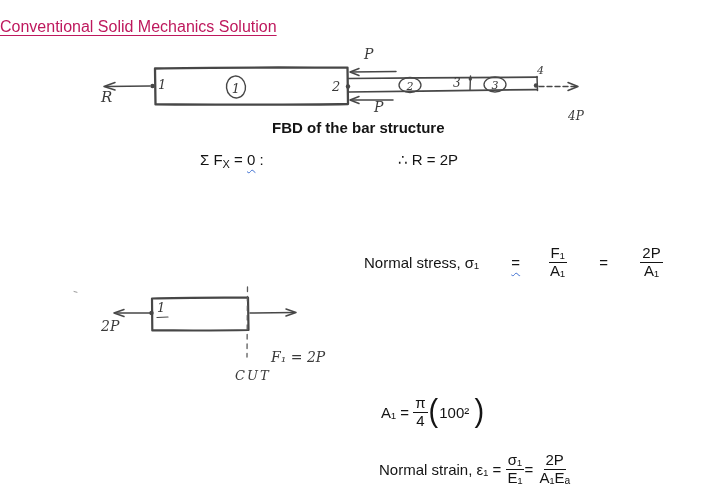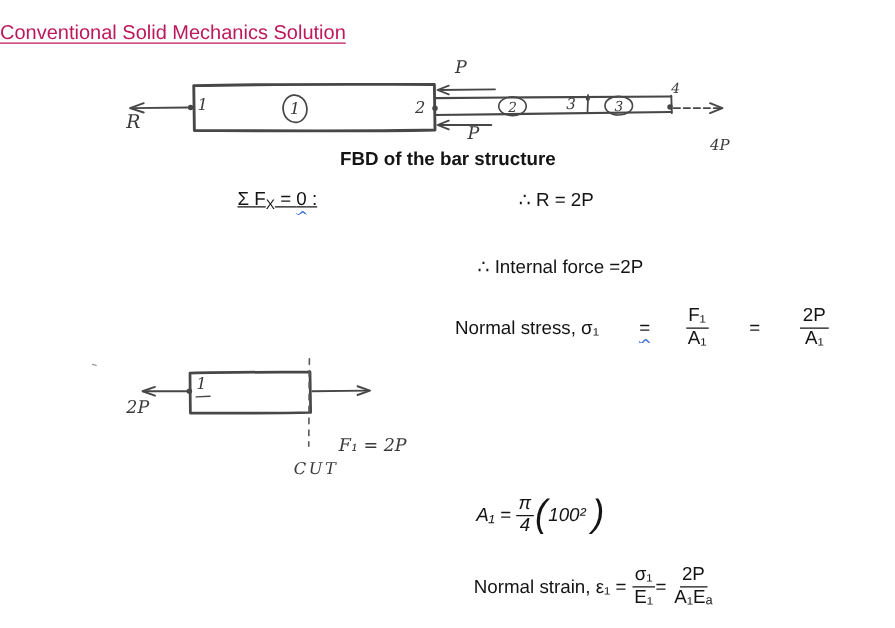--- a/index.html
+++ b/index.html
@@ -79,35 +79,34 @@
   <span class="hand" style="left:158px;top:77px;font-size:13px;">1</span>
   <span class="hand" style="left:332px;top:79px;font-size:13px;">2</span>
   <span class="hand" style="left:453px;top:76px;font-size:12px;">3</span>
   <span class="hand" style="left:537px;top:64px;font-size:11px;">4</span>
   <span class="hand ctr" style="left:236px;top:88px;font-size:13px;">1</span>
   <span class="hand ctr" style="left:410px;top:86px;font-size:11px;">2</span>
   <span class="hand ctr" style="left:495px;top:85px;font-size:11px;">3</span>
 
   <div class="typed" style="left:272px;top:119px;font-weight:bold;">FBD of the bar structure</div>
 
-  <div class="typed" style="left:190px;top:151px;text-decoration:underline;"><span>Σ F</span><span class="subx">X</span><span> = </span><span class="wavy">0</span><span> :</span></div>
-  <div class="typed" style="left:415px;top:151px;">∴ R = 2P</div>
+  <div class="typed" style="left:200px;top:151px;"><span>Σ F</span><span class="subx">X</span><span> = </span><span class="wavy">0</span><span> :</span></div>
+  <div class="typed" style="left:398px;top:151px;">∴ R = 2P</div>
 
-  <div class="typed" style="left:382px;top:204px;">∴ Internal force =2P</div>
 
   <span class="hand" style="left:157px;top:300px;font-size:13px;">1</span>
   <span class="hand" style="left:101px;top:318px;font-size:14px;">2P</span>
   <span class="hand" style="left:271px;top:318px;font-size:14px;margin-top:31px;">F₁ = 2P</span>
   <span class="hand" style="left:235px;top:356px;font-size:13px;letter-spacing:2px;margin-top:12px;">CUT</span>
 
   <div class="eqrow" style="left:364px;top:242px;height:40px;gap:28px;">
     <span>Normal stress, σ₁ </span><span class="wavy">=</span><span class="frac"><span class="num">F₁</span><span class="den">A₁</span></span><span> = </span><span class="frac"><span class="num">2P</span><span class="den">A₁</span></span>
   </div>
 
-  <div class="eqrow" style="left:381px;top:392px;height:40px;font-style:italic;">
+  <div class="eqrow" style="left:381px;top:392px;height:40px;">
     <span>A₁ = </span><span class="frac"><span class="num">π</span><span class="den">4</span></span><span class="paren">(</span><span>100² </span><span class="paren">)</span>
   </div>
 
   <div class="eqrow" style="left:379px;top:448px;height:42px;">
     <span>Normal strain, ε₁ </span><span>= </span><span class="frac"><span class="num">σ₁</span><span class="den">E₁</span></span><span>= </span><span class="frac"><span class="num">2P</span><span class="den">A₁Eₐ</span></span>
   </div>
 
 </div>
 
 </body></html>

